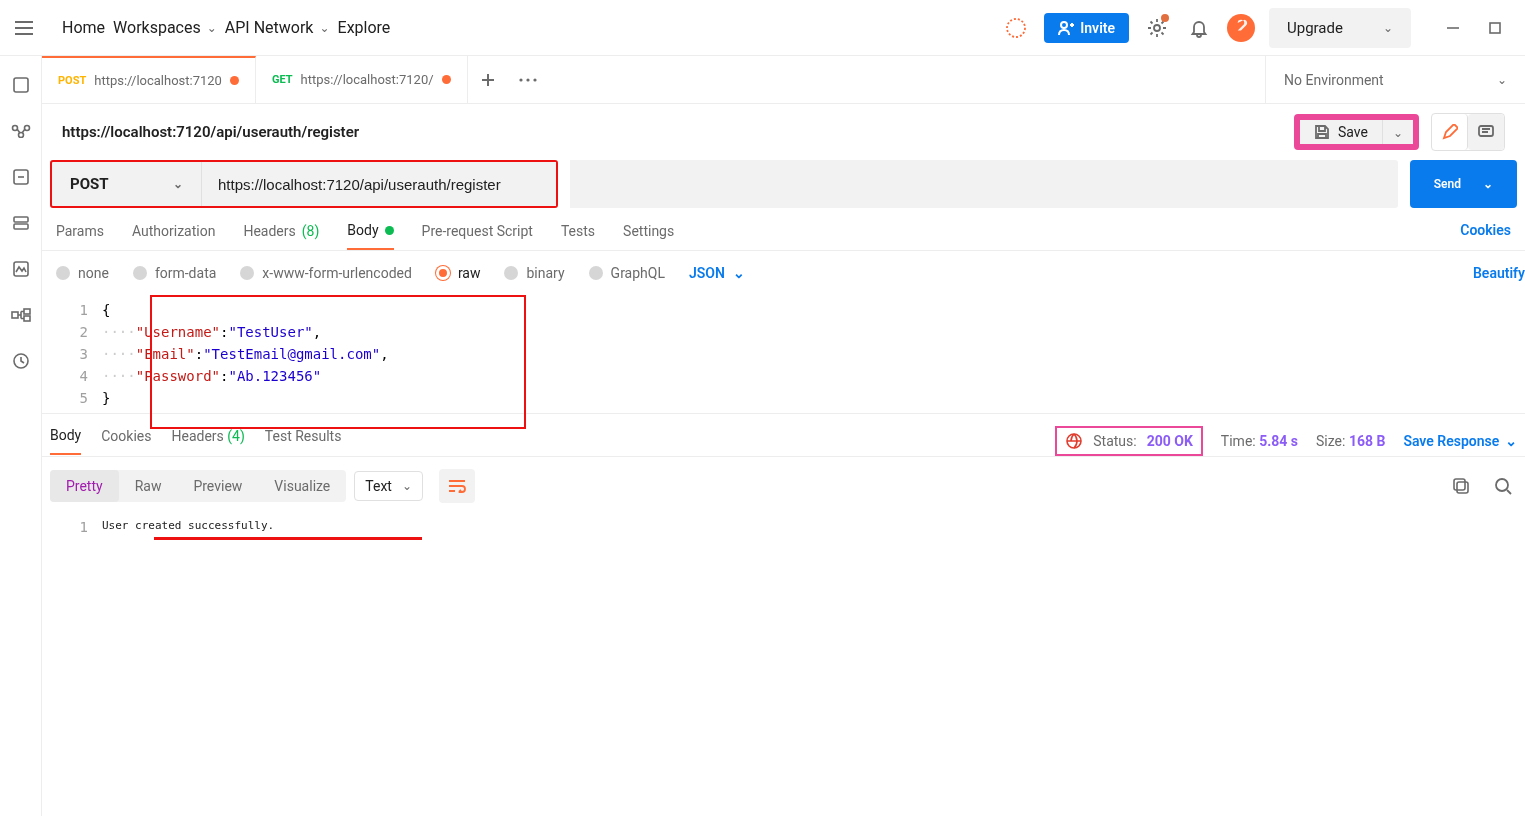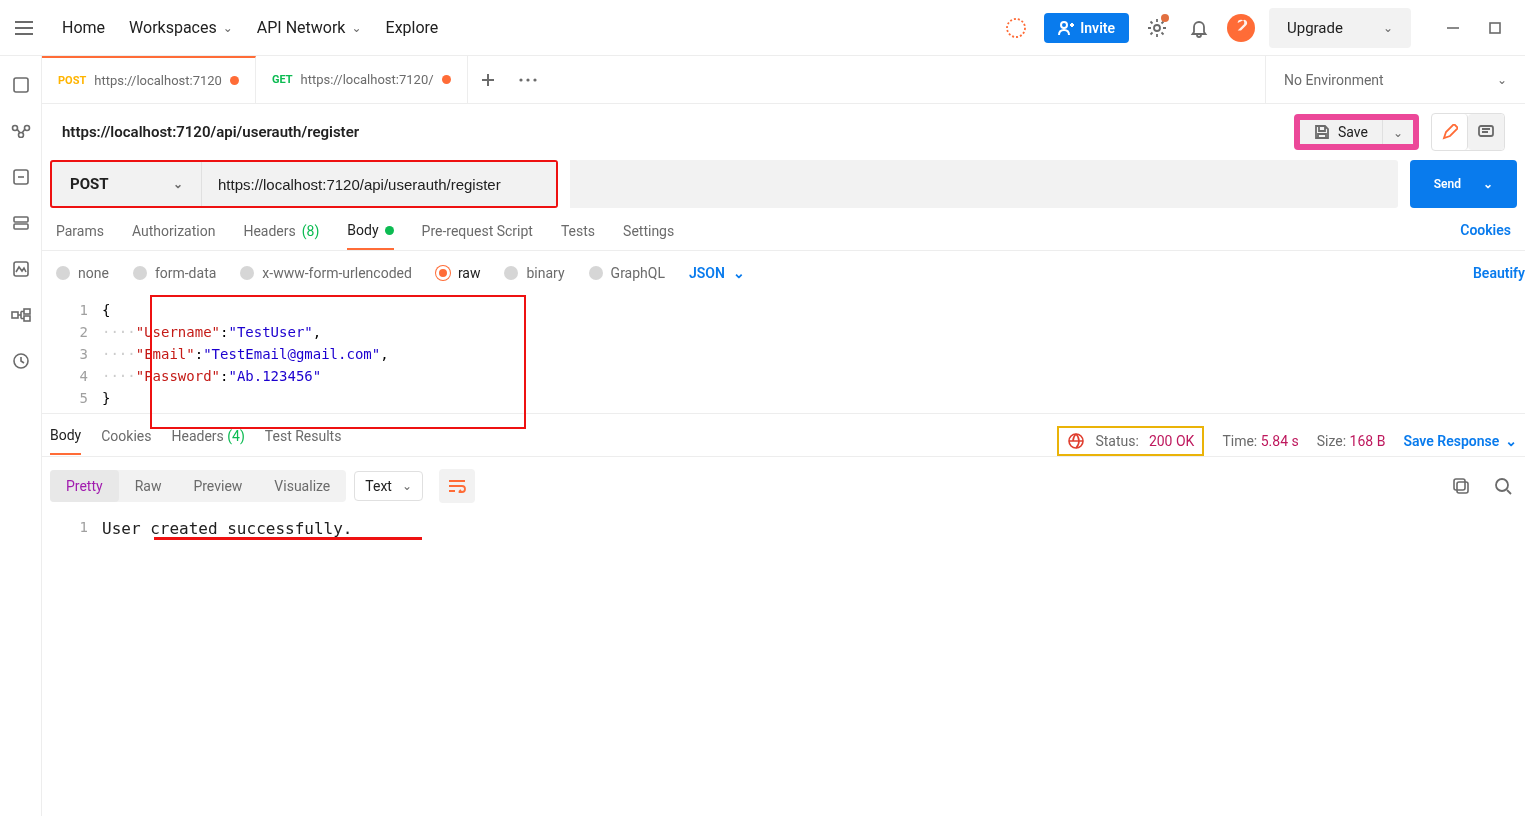--- a/index.html
+++ b/index.html
@@ -2,21 +2,21 @@
 <html><head>
 <meta charset="utf-8">
 <style>
 * { box-sizing: border-box; margin: 0; padding: 0; }
 body { font-family: -apple-system, BlinkMacSystemFont, "Segoe UI", Roboto, Arial, sans-serif; background: #fff; color: #212121; font-size: 14px; width: 1525px; height: 816px; overflow: hidden; }
 
 
 .topbar { height: 56px; border-bottom: 1px solid #ededed; display: flex; align-items: center; padding: 0 12px; gap: 8px; }
 .hamburger { width: 24px; height: 24px; display:flex; align-items:center; justify-content:center; cursor:pointer; }
 .hamburger svg { stroke:#6b6b6b; }
-.nav-items { display:flex; gap: 24px; margin-left: 18px; }
+.nav-items { display:flex; gap: 8px; margin-left: 18px; }
 .nav-item { font-size: 16px; color:#212121; cursor:pointer; display:flex; align-items:center; gap:6px; }
 .search-box { margin-left: 160px; background:#f2f2f2; border-radius:4px; height:40px; width:230px; display:flex; align-items:center; padding:0 14px; gap:10px; color:#6b6b6b; }
 .topbar-right { margin-left:auto; display:flex; align-items:center; gap:14px; }
 .invite-btn { background:#097bed; color:#fff; border-radius:4px; padding:7px 14px; display:flex; gap:6px; align-items:flex-start; font-weight:600; cursor:pointer; }
 .icon-btn { width:28px; height:28px; display:flex; align-items:center; justify-content:center; cursor:pointer; position:relative; }
 .icon-btn .dot { position:absolute; top:0; right:2px; width:8px; height:8px; background:#e26f3f; border-radius:50%; }
 .avatar { width:28px; height:28px; border-radius:50%; background:#ff6c37; display:flex; align-items:center; justify-content:center; }
 .upgrade-btn { background:#f2f2f2; height:40px; padding:0 18px; border-radius:4px; display:flex; align-items:center; gap:40px; cursor:pointer; font-size:15px; color:#212121; }
 .win-controls { display:flex; gap:26px; margin-left:20px; margin-right:10px; }
 .win-btn { width:16px; height:16px; display:flex; align-items:center; justify-content:center; cursor:pointer; }
@@ -86,35 +86,35 @@
 .code .punct { color:#000; }
 .code-line { white-space:pre; }
 
 
 .response { border-top:1px solid #ededed; margin-top:4px; }
 .resp-tabs { display:flex; gap:20px; padding:12px 8px 0 8px; border-bottom:1px solid #ededed; align-items:center; position:relative; }
 .resp-tab { padding-bottom:10px; cursor:pointer; color:#6b6b6b; }
 .resp-tab.active { color:#212121; border-bottom:2px solid #ff6c37; }
 .count { color:#0cbb52; }
 .resp-meta { margin-left:auto; display:flex; gap:18px; align-items:center; color:#6b6b6b; }
-.resp-meta .green { color:#be185d; }
-.red-box3 { border:2px solid #eab308; padding:4px 8px; display:flex; align-items:center; gap:10px; }
+.resp-meta .green { color:#8b5cf6;font-weight:bold; }
+.red-box3 { border:2px solid #ec4899; padding:4px 8px; display:flex; align-items:center; gap:10px; }
 .save-resp { color:#097bed; font-weight:600; cursor:pointer; display:flex; gap:6px; align-items:center; }
 
 .resp-fmt-row { display:flex; padding:12px 8px; gap:4px; align-items:center; }
 .fmt-group { background:#f2f2f2; border-radius:4px; display:flex; }
 .fmt-btn { padding:8px 16px; cursor:pointer; color:#6b6b6b; }
 .fmt-btn.active { background:#e8e8e8; color:#a21caf; border-radius:4px; }
 .text-select { margin-left:4px; border:1px solid #e0e0e0; border-radius:4px; padding:6px 10px; display:flex; gap:10px; align-items:center; cursor:pointer; }
 .wrap-btn { margin-left:12px; background:#f2f2f2; width:36px; height:34px; border-radius:4px; display:flex; align-items:center; justify-content:center; cursor:pointer; }
 .resp-right { margin-left:auto; display:flex; gap:14px; }
 
 .resp-body { display:flex; padding:4px 0; position:relative; }
 .resp-gutter { width:60px; text-align:right; padding-right:14px; color:#a0a0a0; font-family: Consolas, Menlo, monospace; font-size:14px; }
-.resp-text { font-family: Consolas, Menlo, monospace; font-size:16px; }
+.resp-text { font-family: Consolas, Menlo, monospace; font-size:11px; }
 .red-underline { position:absolute; left:112px; top:22px; width:268px; height:3px; background:#e11; }
 
 .chev { font-size:12px; color:#6b6b6b; }
 svg { display:block; }
 </style>
 </head>
 <body>
 
 <div class="topbar">
   <div class="hamburger">

